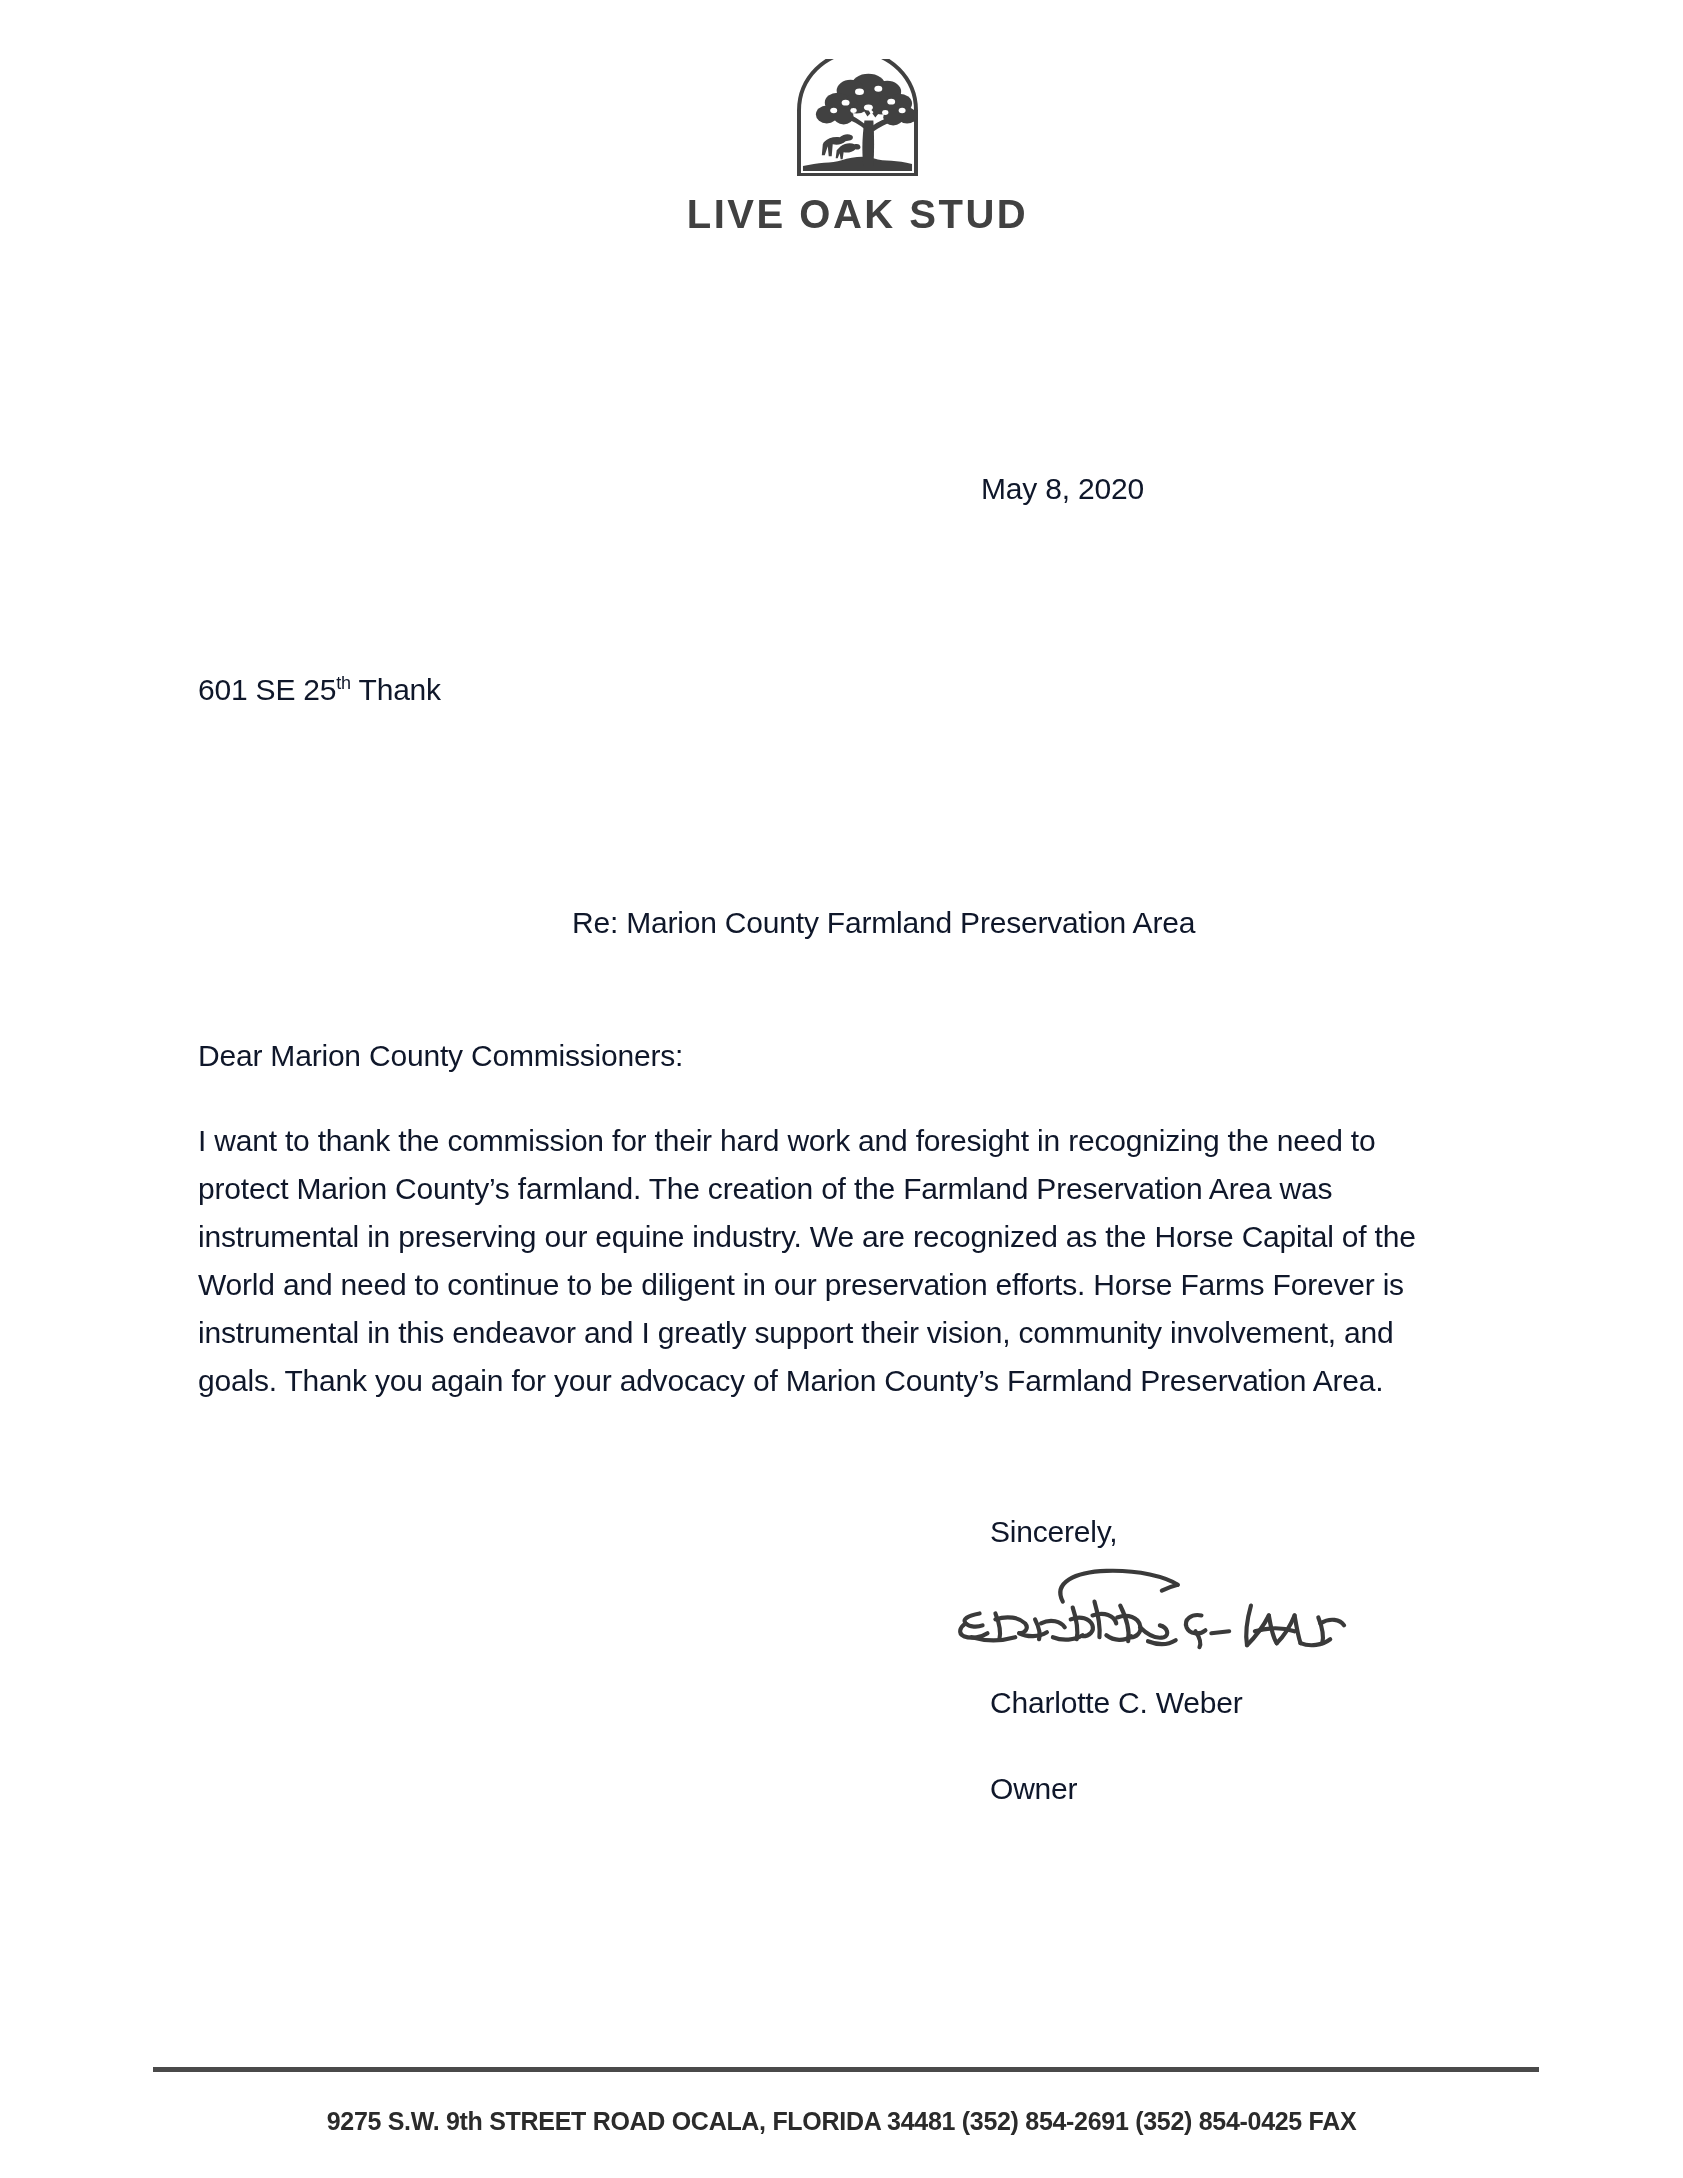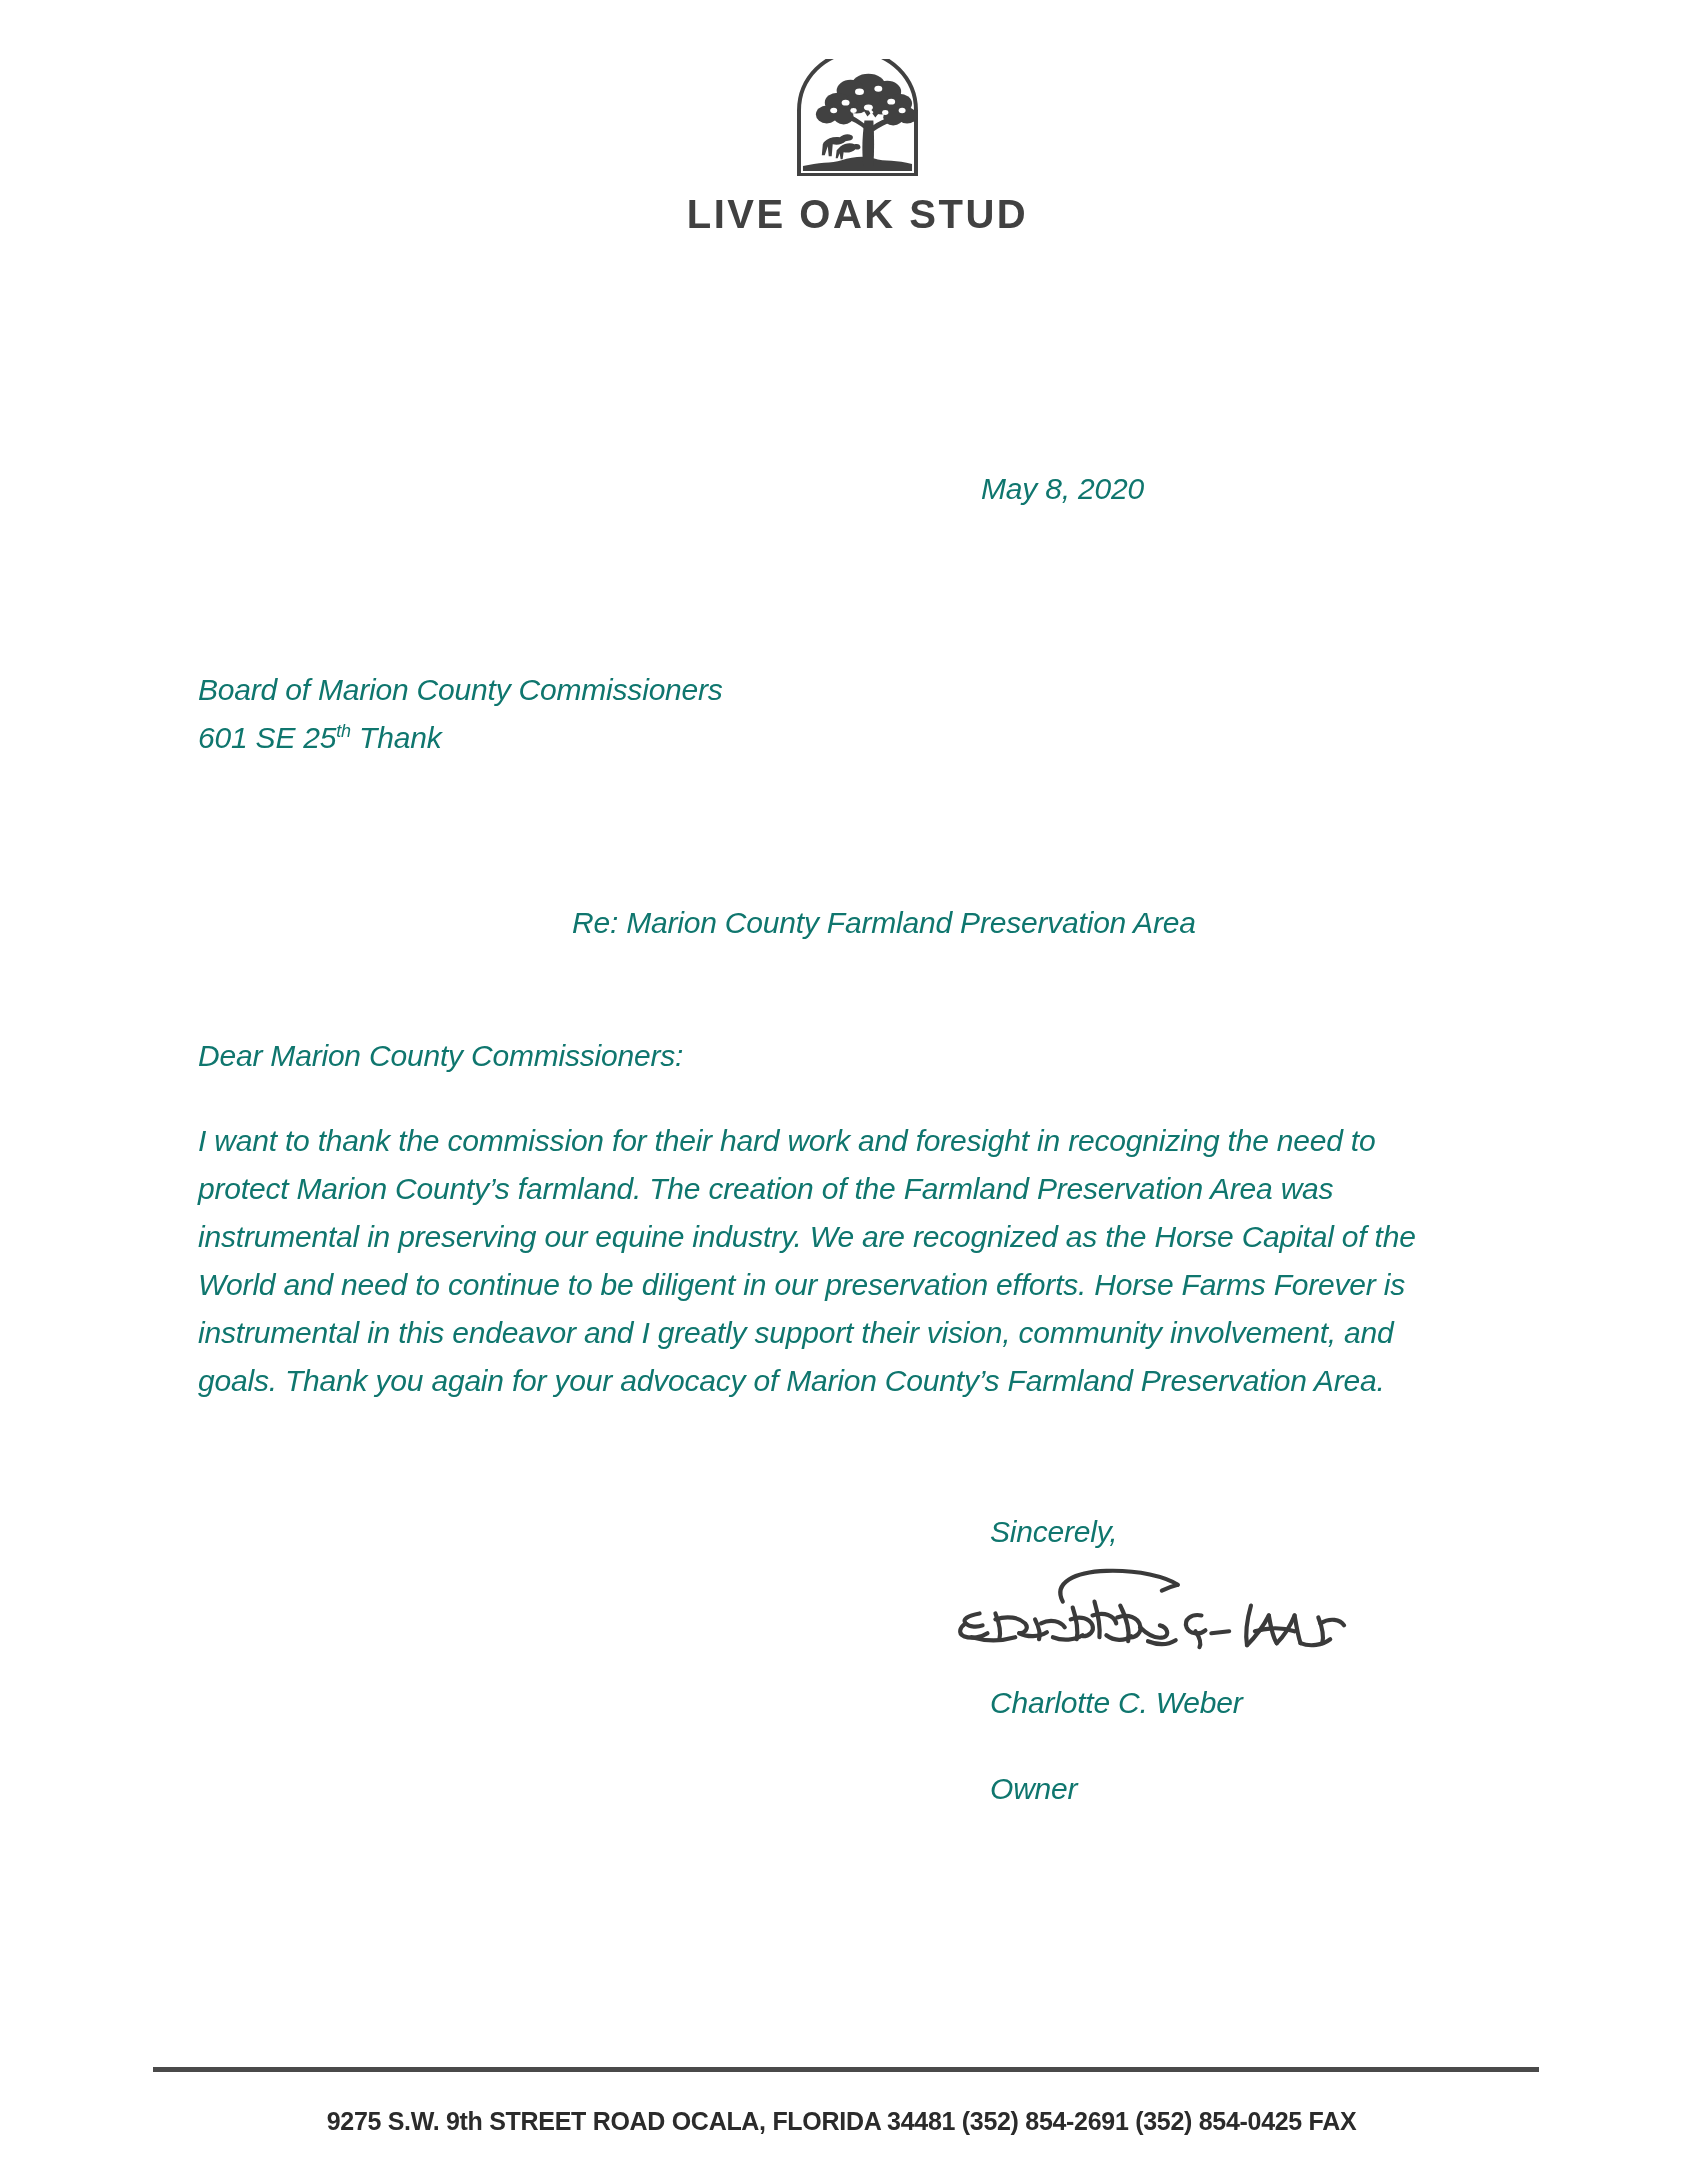--- a/index.html
+++ b/index.html
@@ -38,24 +38,23 @@
     letter-spacing: 2.5px;
     color: #414141;
     font-family: "Liberation Sans", sans-serif;
     line-height: 1;
   }
 
   
   .letter-text {
     font-family: "Liberation Sans", sans-serif;
     font-size: 30px;
-    color: #0f766e;
+    color: #0f172a;
     line-height: 48px;
     letter-spacing: -0.2px;
-    font-style: italic;
   }
 
   .date-line {
     position: absolute;
     left: 981px;
     top: 465px;
   }
 
   .address-block {
     position: absolute;
@@ -186,21 +185,20 @@
       <path d="M47 88 C51 85 57 84 61 86 C64 85 67 86 67 89
                C67 91 64 92 62 91 C59 94 54 95 50 94
                L49 101 L47 101 L46 95 L44 100 L42 100 L43 92 Z" fill="#414141"></path>
     </svg>
     <div class="wordmark">LIVE OAK STUD</div>
   </div>
 
   <div class="letter-text date-line">May 8, 2020</div>
 
   <div class="letter-text address-block">
-    <div class="line">Board of Marion County Commissioners</div>
     <div class="line"><span>601 SE 25</span><sup>th</sup><span> Thank</span></div>
   </div>
 
   <div class="letter-text salutation">Dear Marion County Commissioners:</div>
 
   <div class="letter-text subject-line">Re: Marion County Farmland Preservation Area</div>
 
   <div class="letter-text body-paragraph">I want to thank the commission for their hard work and foresight in recognizing the need to protect Marion County’s farmland. The creation of the Farmland Preservation Area was instrumental in preserving our equine industry. We are recognized as the Horse Capital of the World and need to continue to be diligent in our preservation efforts. Horse Farms Forever is instrumental in this endeavor and I greatly support their vision, community involvement, and goals. Thank you again for your advocacy of Marion County’s Farmland Preservation Area.</div>
 
   <div class="letter-text signature-block">

